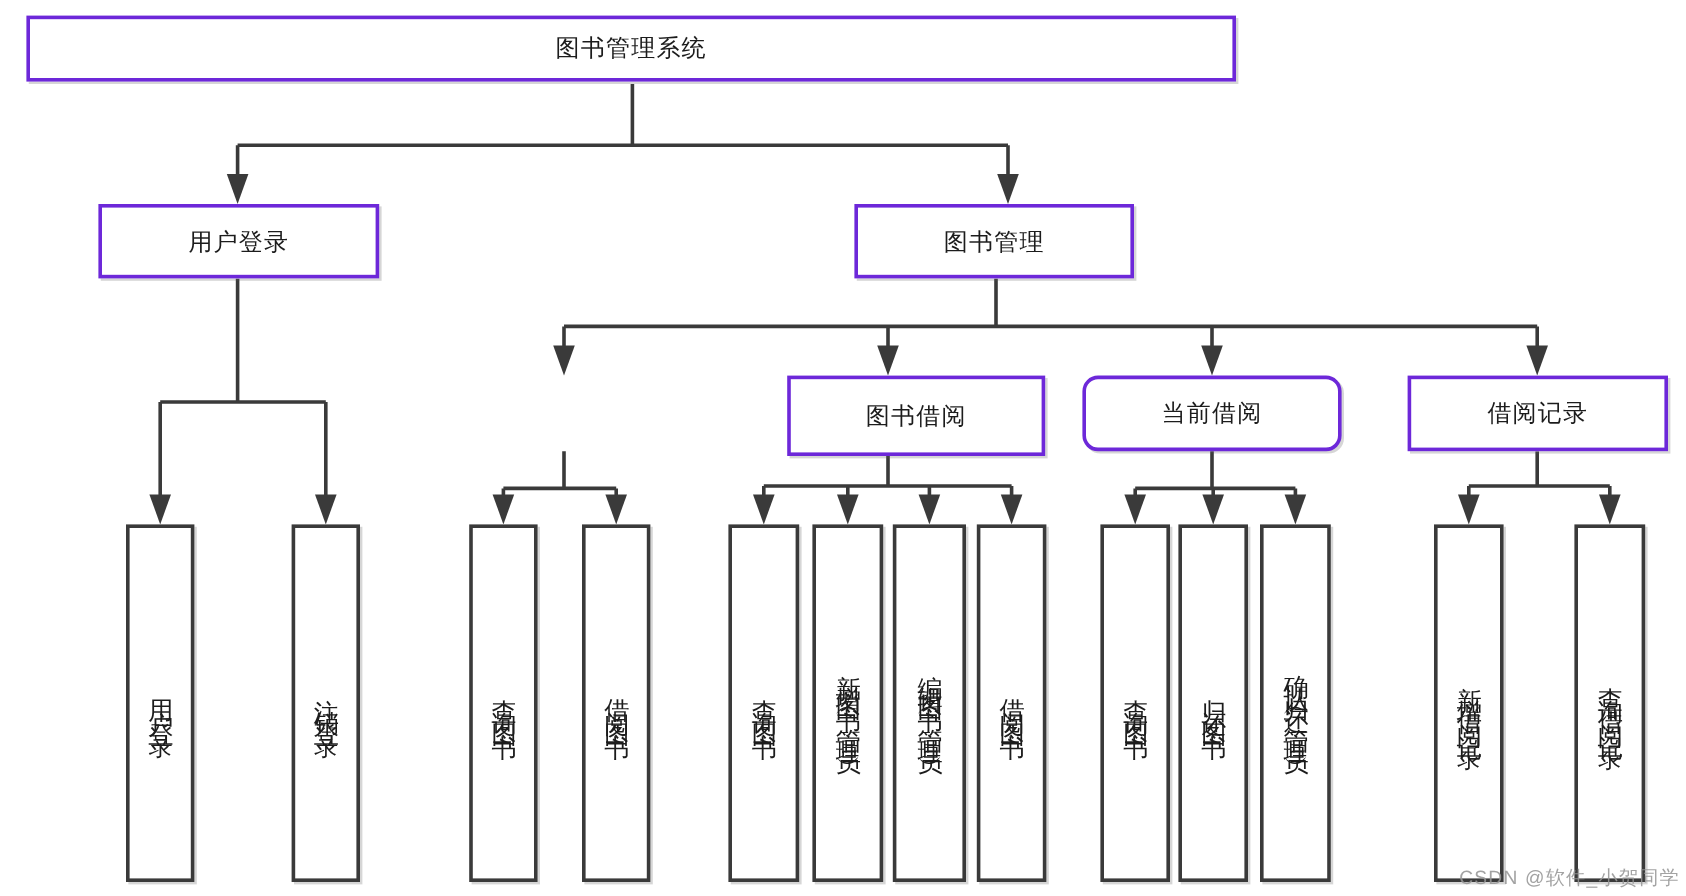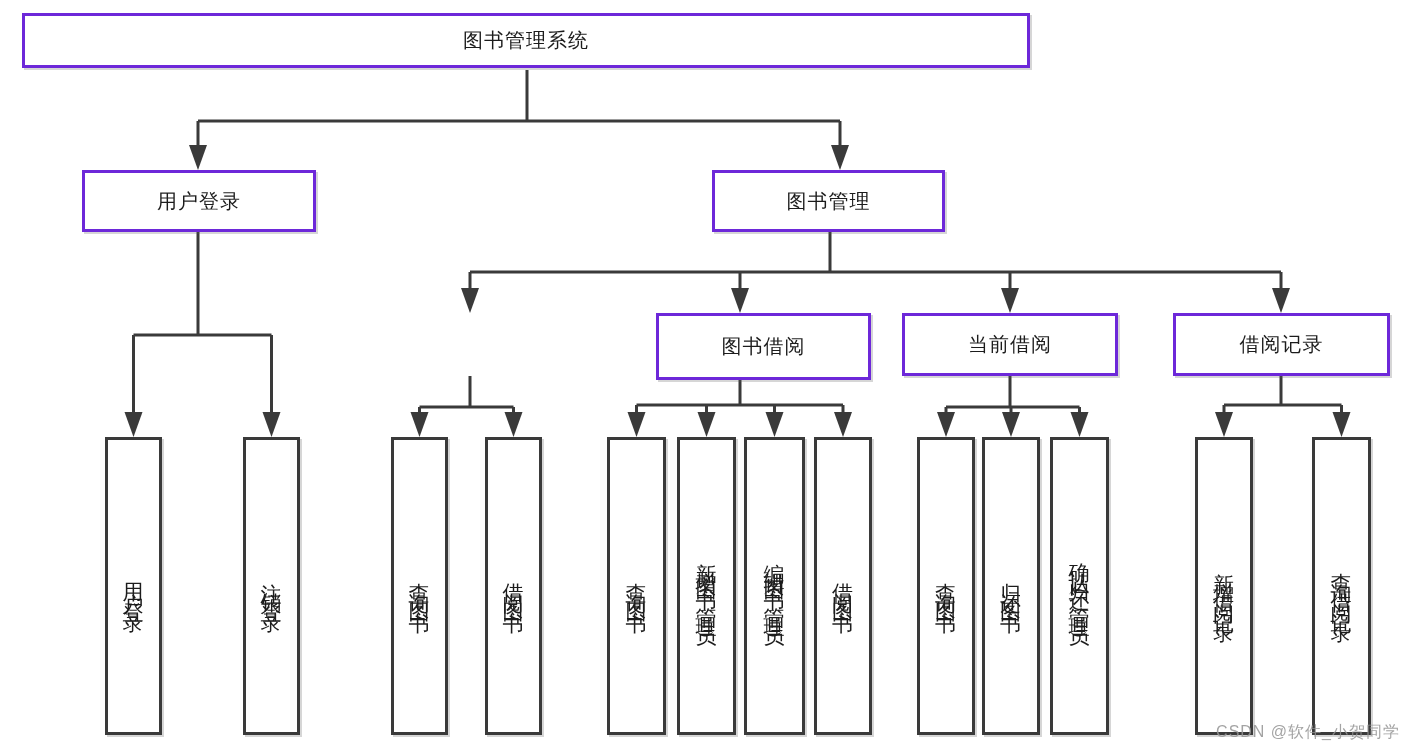--- a/index.html
+++ b/index.html
@@ -119,21 +119,21 @@
   <div class="node" style="left:82px; top:170px; width:234px; height:62px;">
     <span>用户登录</span>
   </div>
   <div class="node" style="left:712px; top:170px; width:233px; height:62px;">
     <span>图书管理</span>
   </div>
 
   <div class="node" style="left:633px; top:313px; width:215px; height:67px;margin-left:23px;">
     <span>图书借阅</span>
   </div>
-  <div class="node" style="left:902px; top:313px; width:216px; height:63px;">
+  <div class="node" style="left:902px; top:313px; width:216px; height:63px;border-radius:13px;">
     <span>当前借阅</span>
   </div>
   <div class="node" style="left:1173px; top:313px; width:217px; height:63px;">
     <span>借阅记录</span>
   </div>
 
   <div class="col" style="left:105px; width:57px;">
     <span class="vlabel">用户登录</span>
   </div>
   <div class="col" style="left:243px; width:57px;">

